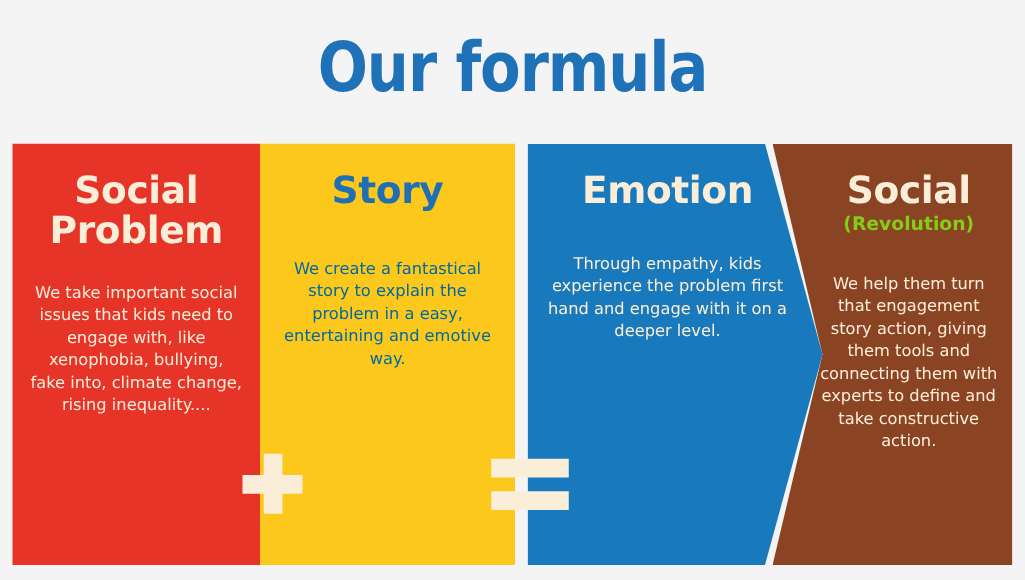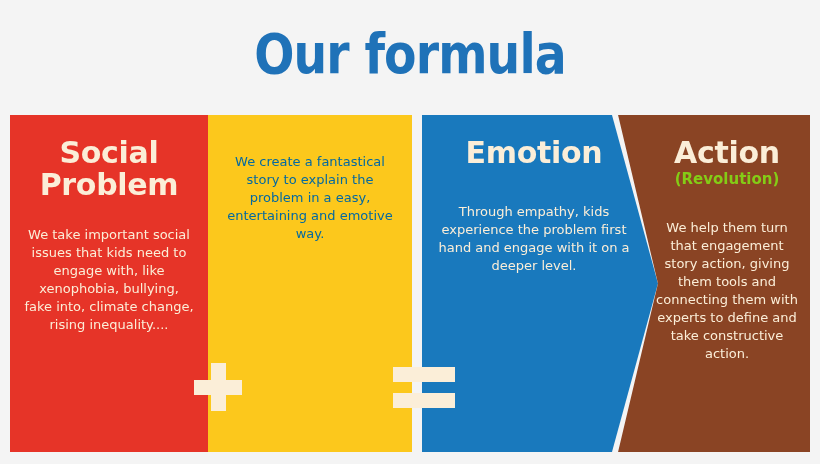--- a/index.html
+++ b/index.html
@@ -179,30 +179,31 @@
   <div id="title">Our formula</div>
 
   <div id="band">
 
     <div class="panel" id="panel-social">
       <div class="heading">Social Problem</div>
       <div class="body">We take important social issues that kids need to engage with, like xenophobia, bullying, fake into, climate change, rising inequality....</div>
     </div>
 
     <div class="panel" id="panel-story">
+      <div class="heading">Story</div>
       <div class="body">We create a fantastical story to explain the problem in a easy, entertaining and emotive way.</div>
     </div>
 
     <div class="panel" id="panel-emotion">
       <div class="heading">Emotion</div>
       <div class="body">Through empathy, kids experience the problem first hand and engage with  it on a deeper level.</div>
     </div>
 
     <div class="panel" id="panel-action">
-      <div class="heading">Action</div>
+      <div class="heading">Social</div>
       <div class="subheading">(Revolution)</div>
       <div class="body">We help them turn that engagement  story action, giving them tools and connecting them with experts to define and take constructive action.</div>
     </div>
 
     <div class="op" id="op-plus">
       <div class="bar-h"></div>
       <div class="bar-v"></div>
     </div>
 
     <div class="op" id="op-equals">

